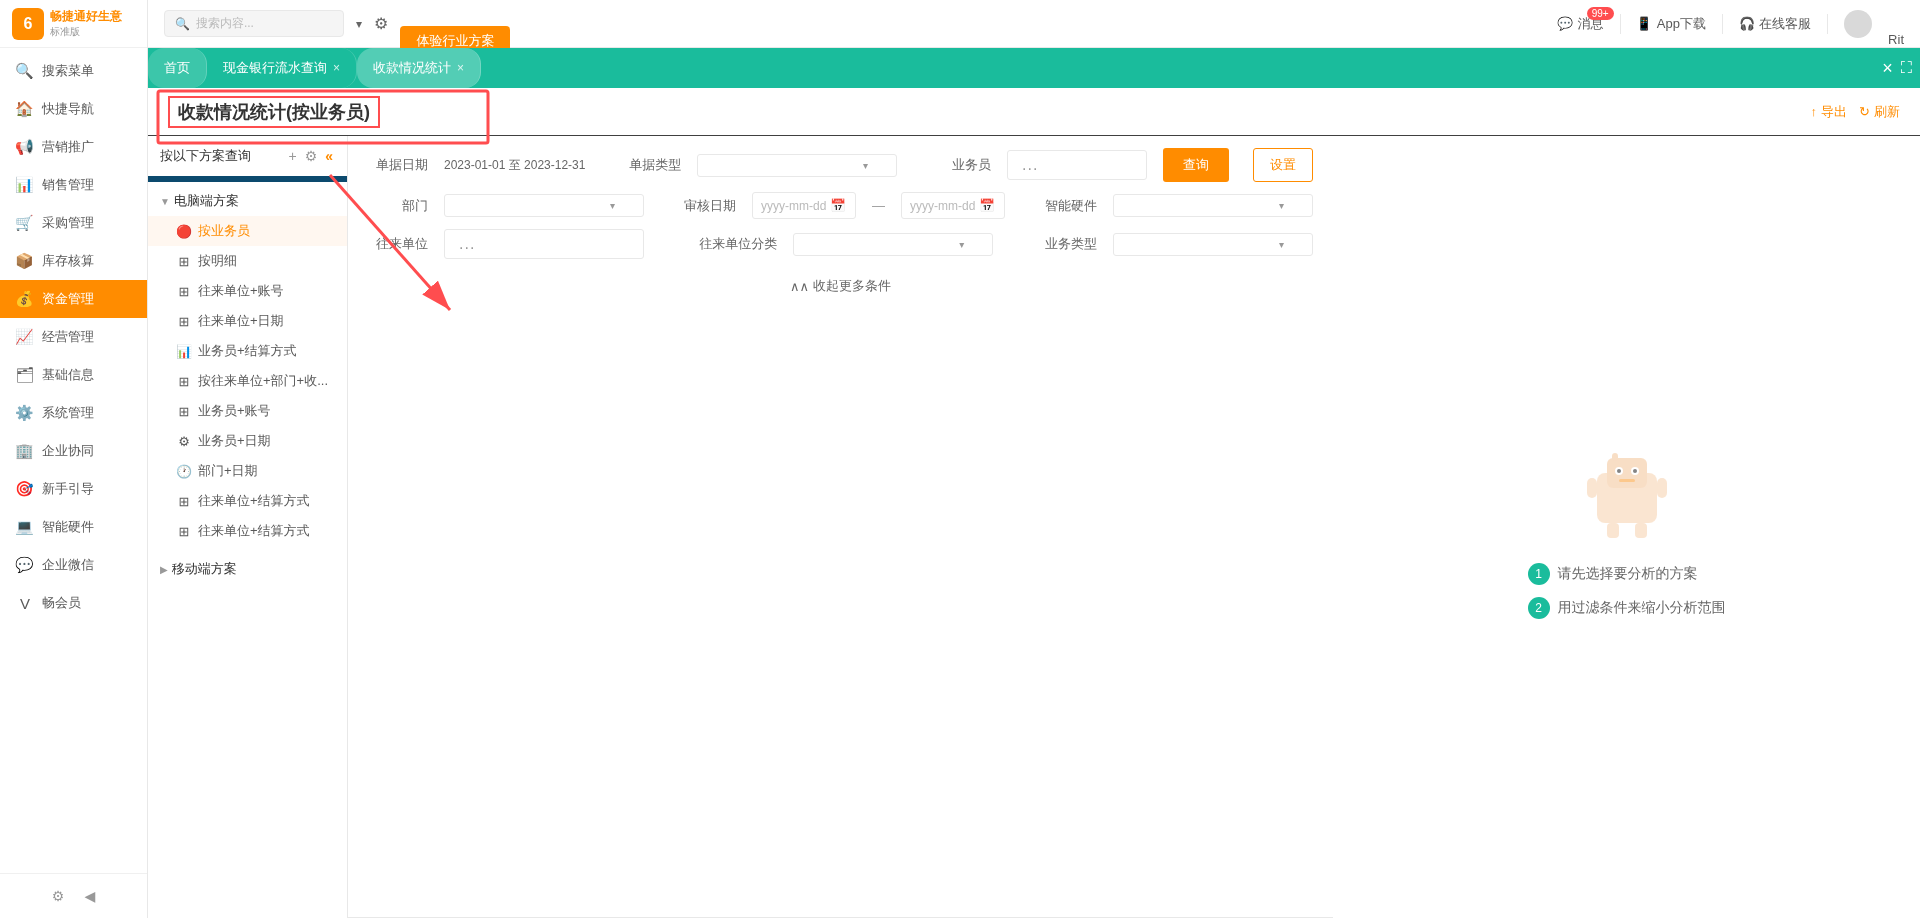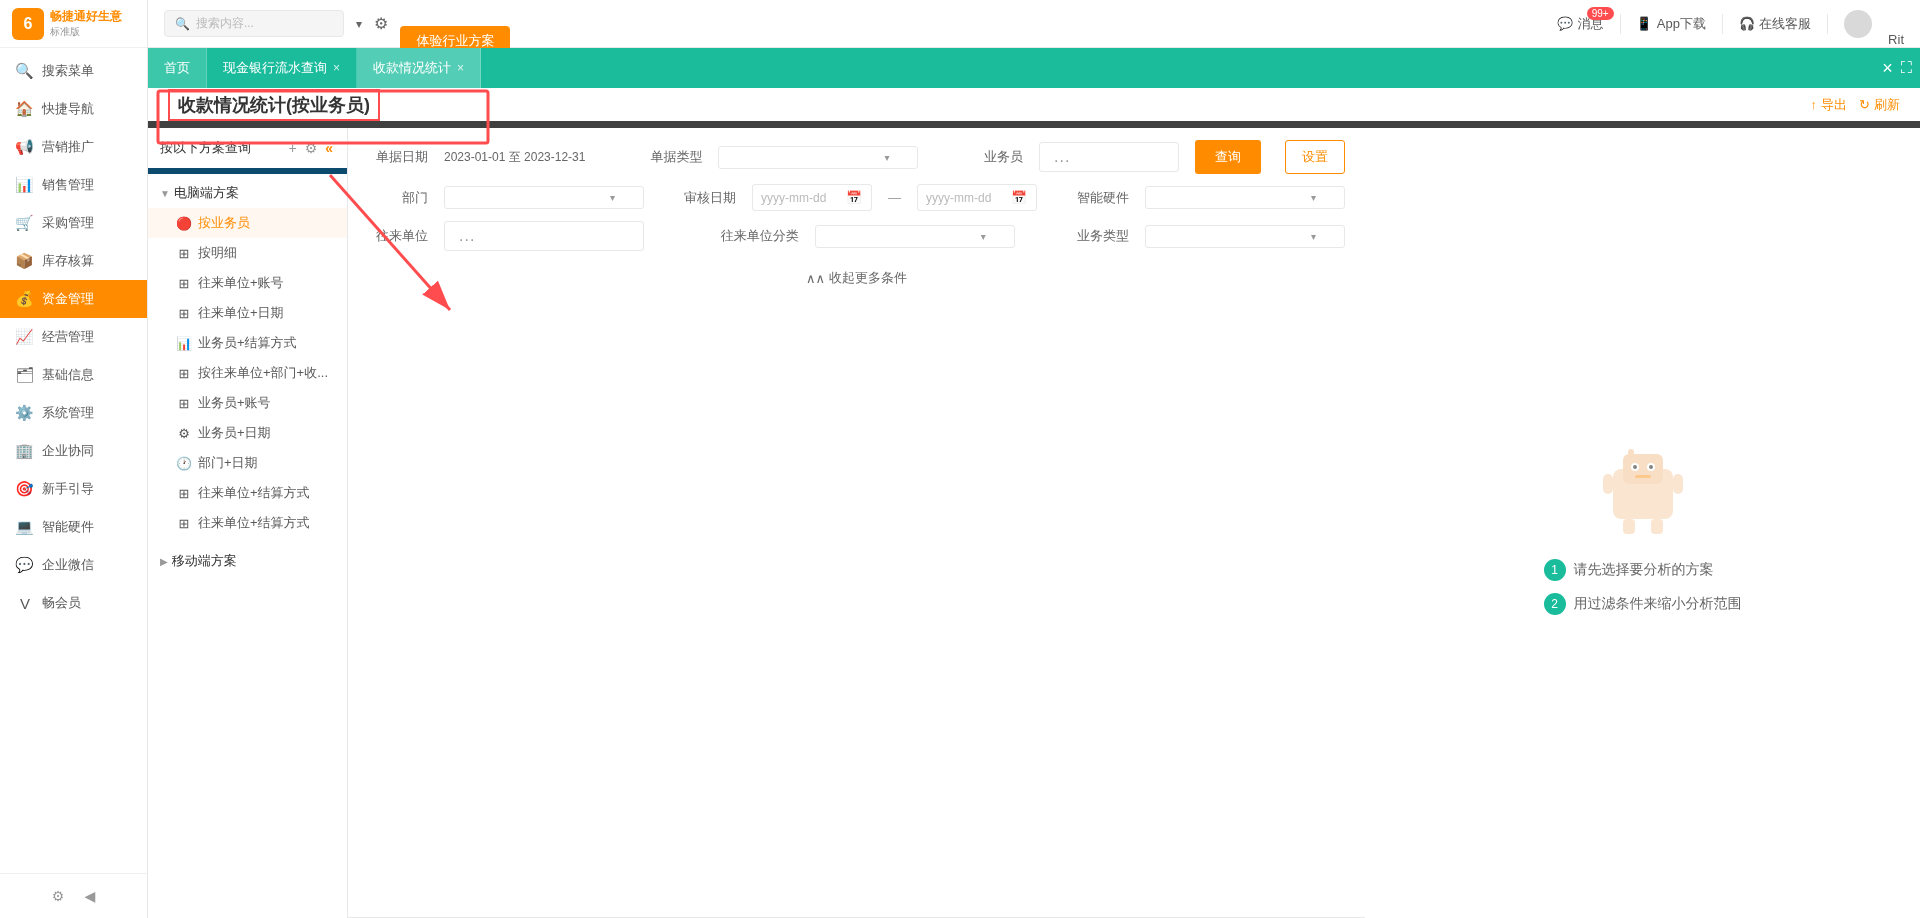--- a/index.html
+++ b/index.html
@@ -28,28 +28,28 @@
     .topbar-right { margin-left: auto; display: flex; align-items: center; gap: 16px; }
     .topbar-msg { display: flex; align-items: center; gap: 4px; color: #595959; cursor: pointer; font-size: 13px; position: relative; }
     .badge { background: #ff4d4f; color: #fff; border-radius: 10px; font-size: 10px; padding: 1px 5px; position: absolute; top: -8px; right: -10px; }
     .topbar-app { display: flex; align-items: center; gap: 4px; color: #595959; cursor: pointer; font-size: 13px; }
     .topbar-service { display: flex; align-items: center; gap: 4px; color: #595959; cursor: pointer; font-size: 13px; }
     .topbar-avatar { width: 28px; height: 28px; background: #d9d9d9; border-radius: 50%; }
     .topbar-username { color: #595959; font-size: 13px; margin-top: 31px; }
 
     
     .tabs { height: 40px; background: #1abc9c; display: flex; align-items: center; padding: 0 0; flex-shrink: 0; }
-    .tab-item { height: 40px; display: flex; align-items: center; padding: 0 16px; color: #fff; font-size: 13px; cursor: pointer; gap: 6px; border-right: 1px solid rgba(255,255,255,0.2); }
+    .tab-item { height: 40px; display: flex; align-items: center; padding: 0 16px; color: #fff; font-size: 13px; cursor: pointer; gap: 6px; border-right: 1px solid rgba(255,255,255,0.2); border-radius: 16px; }
     .tab-item.home { background: rgba(255,255,255,0.15); }
     .tab-item .close-btn { font-size: 12px; opacity: 0.8; cursor: pointer; }
     .tabs-right { margin-left: auto; display: flex; align-items: center; gap: 8px; padding-right: 8px; }
     .tabs-right span { color: #fff; cursor: pointer; font-size: 16px; }
 
     
-    .page-header { height: 40px; background: #fff; border-bottom: 7px solid #404040; display: flex; align-items: center; padding: 0 20px; flex-shrink: 0; }
+    .page-header { height: 48px; background: #fff; border-bottom: 1px solid #404040; display: flex; align-items: center; padding: 0 20px; flex-shrink: 0; }
     .page-title { font-size: 18px; font-weight: bold; color: #333; border: 2px solid #ff4d4f; padding: 2px 8px; }
     .page-header-right { margin-left: auto; display: flex; align-items: center; gap: 12px; }
     .export-btn { color: #ff8c00; cursor: pointer; display: flex; align-items: center; gap: 4px; font-size: 13px; }
     .refresh-btn { color: #ff8c00; cursor: pointer; display: flex; align-items: center; gap: 4px; font-size: 13px; }
 
     
     .content { flex: 1; display: flex; overflow: hidden; background: #f5f5f5; }
 
     
     .left-panel { width: 200px; background: #fff; border-right: 1px solid #e8e8e8; flex-shrink: 0; overflow-y: auto; }
@@ -72,21 +72,21 @@
     .filter-row { display: flex; align-items: center; gap: 16px; margin-bottom: 10px; flex-wrap: wrap; }
     .filter-row:last-child { margin-bottom: 0; }
     .filter-label { color: #666; font-size: 13px; white-space: nowrap; min-width: 60px; text-align: right; }
     .filter-date-group { display: flex; align-items: center; gap: 6px; }
     .date-preset-btn { padding: 3px 8px; border: 1px solid #e8e8e8; border-radius: 3px; font-size: 12px; color: #666; cursor: pointer; background: #fff; }
     .date-preset-btn.active { background: #ff8c00; color: #fff; border-color: #ff8c00; }
     .date-range { font-size: 12px; color: #666; }
     .filter-select { border: 1px solid #e8e8e8; border-radius: 3px; padding: 5px 28px 5px 10px; font-size: 13px; color: #666; cursor: pointer; background: #fff; display: flex; align-items: center; gap: 4px; min-width: 120px; position: relative; }
     .filter-select-wide { min-width: 200px; }
     .select-arrow { color: #999; font-size: 10px; margin-left: auto; }
-    .date-input { border: 1px solid #e8e8e8; border-radius: 3px; padding: 5px 8px; font-size: 12px; color: #999; width: 120px; display: flex; align-items: center; gap: 4px; }
+    .date-input { border: 1px solid #e8e8e8; border-radius: 3px; padding: 5px 8px; font-size: 12px; color: #999; width: 104px; display: flex; align-items: center; gap: 4px; }
     .date-dash { color: #999; }
     .query-btn { background: #ff8c00; color: #fff; border: none; border-radius: 3px; padding: 7px 20px; font-size: 13px; cursor: pointer; }
     .set-btn { background: #fff; color: #ff8c00; border: 1px solid #ff8c00; border-radius: 3px; padding: 7px 16px; font-size: 13px; cursor: pointer; }
     .collapse-btn { display: flex; align-items: center; justify-content: center; gap: 4px; color: #666; font-size: 13px; cursor: pointer; padding: 8px 0; }
 
     
     .result-area { flex: 1; background: #fff; display: flex; flex-direction: column; align-items: center; justify-content: center; overflow: hidden; }
     .empty-state { display: flex; flex-direction: column; align-items: center; }
     .empty-illustration { width: 120px; height: 120px; opacity: 0.6; }
     .empty-steps { margin-top: 20px; }

